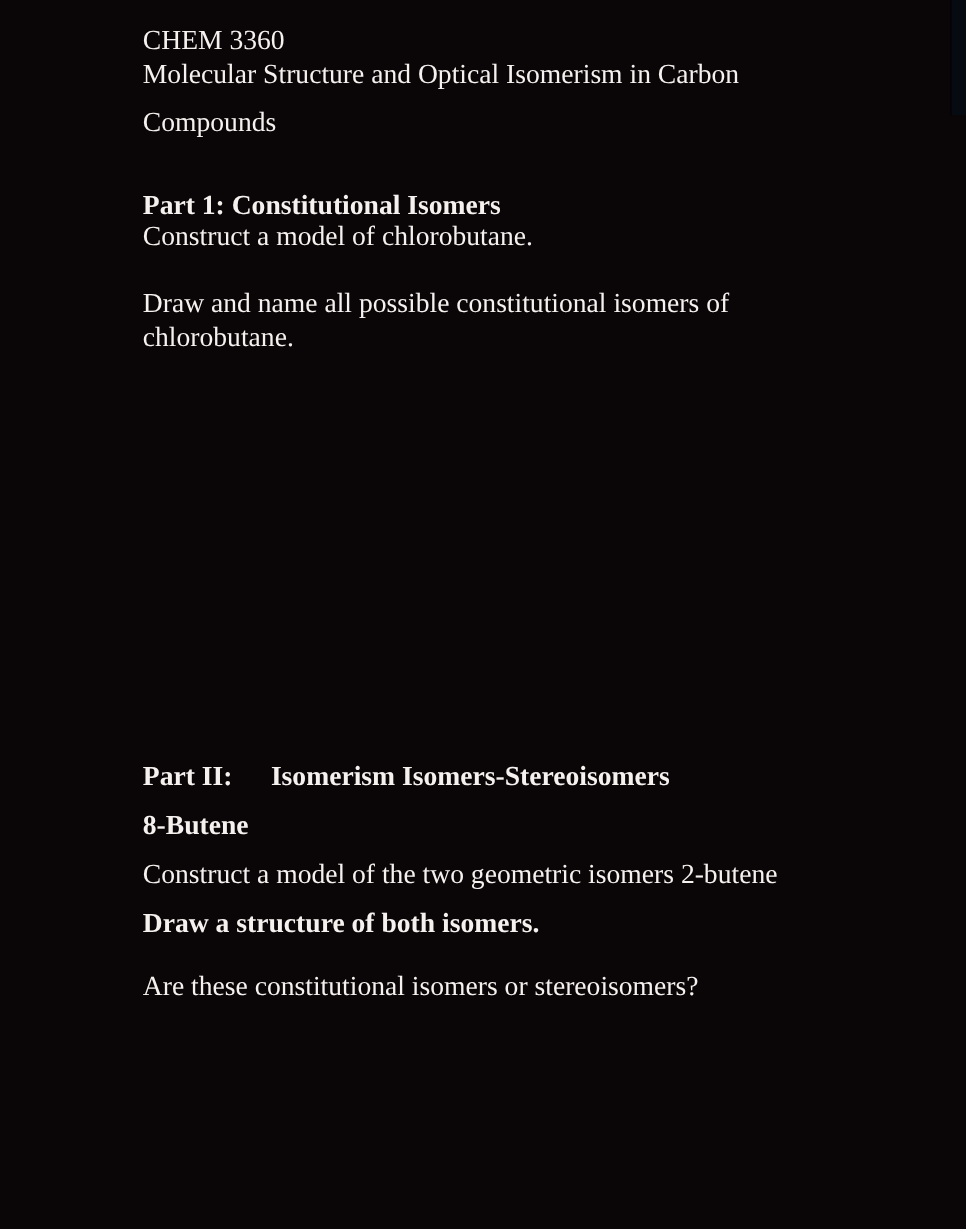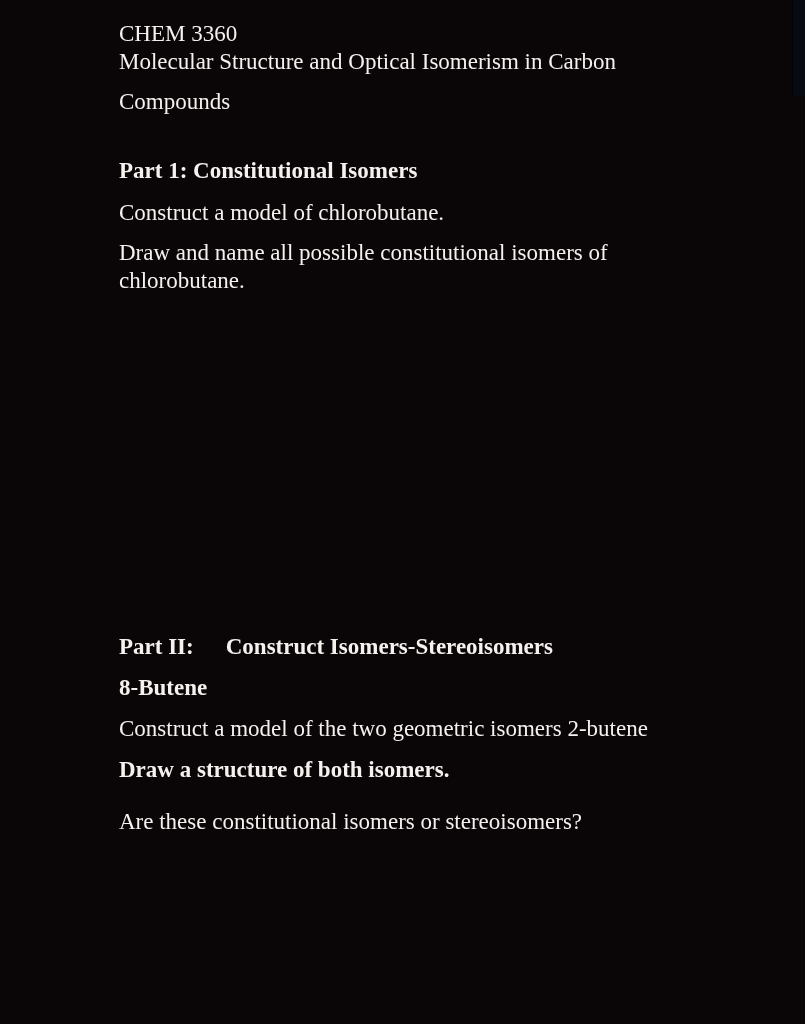--- a/index.html
+++ b/index.html
@@ -58,25 +58,25 @@
 <div class="edge-line"></div>
 <div class="edge-strip"></div>
 
 <div class="doc">
 
   <div class="line" style="top:20px;">CHEM 3360</div>
   <div class="line" style="top:48px;">Molecular Structure and Optical Isomerism in Carbon</div>
   <div class="line" style="top:76px;margin-top:12px;">Compounds</div>
 
   <div class="line bold" style="top:157px;">Part 1:&nbsp;Constitutional Isomers</div>
-  <div class="line" style="top:199px;">Construct a model of chlorobutane.</div>
+  <div class="line" style="top:183px;">Construct a model of chlorobutane.</div>
   <div class="line" style="top:239px;">Draw and name all possible constitutional isomers of</div>
   <div class="line" style="top:267px;">chlorobutane.</div>
 
   <div class="line bold" style="top:633px;">
-    <span>Part II:</span><span class="tab"></span><span>Construct Isomers-Stereoisomers</span>
+    <span>Part II:</span><span class="tab"></span><span>Isomerism Isomers-Stereoisomers</span>
   </div>
   <div class="line bold" style="top:674px;">8-Butene</div>
   <div class="line" style="top:715px;text-align:center;">Construct a model of the two geometric isomers 2-butene</div>
   <div class="line" style="top:756px;font-weight:bold;">Draw a structure of both isomers.</div>
   <div class="line" style="top:796px;margin-top:12px;">Are these constitutional isomers or stereoisomers?</div>
 
 </div>
 
 </body></html>

